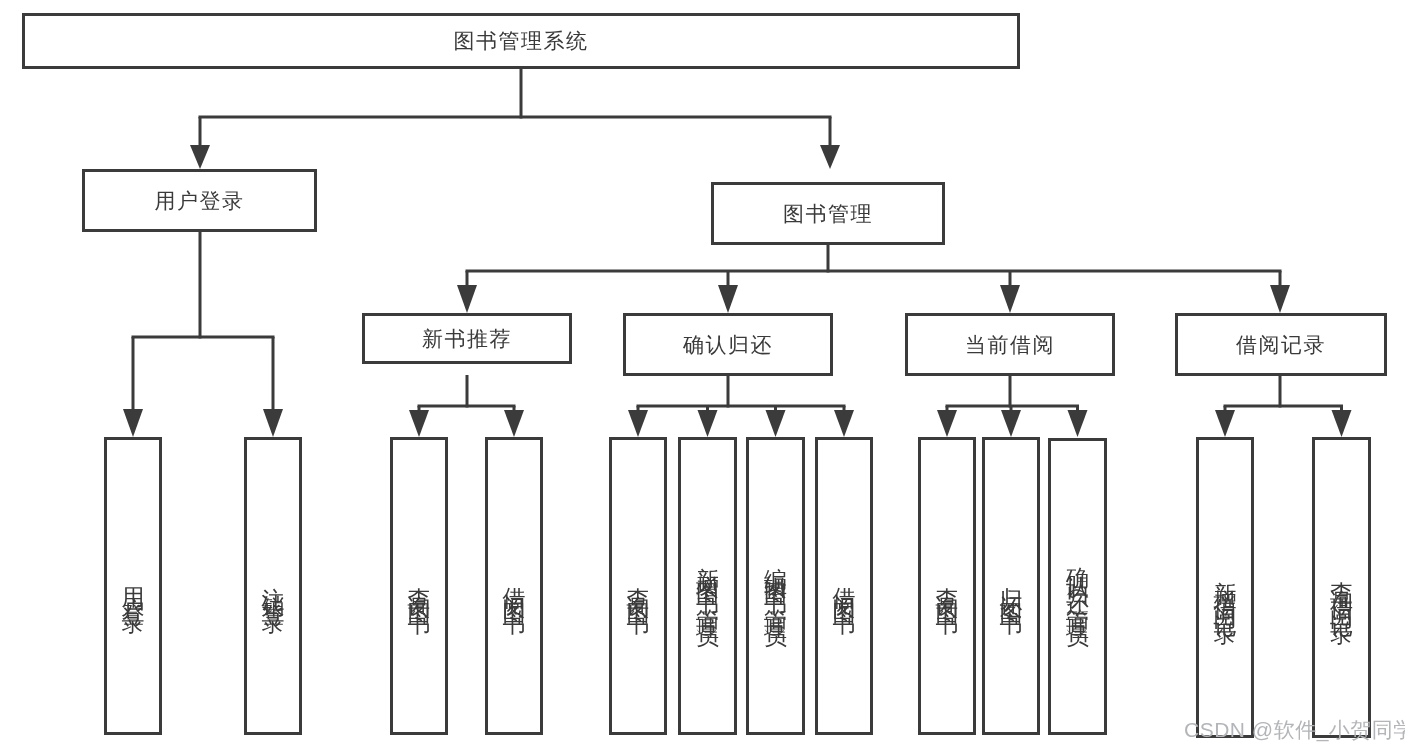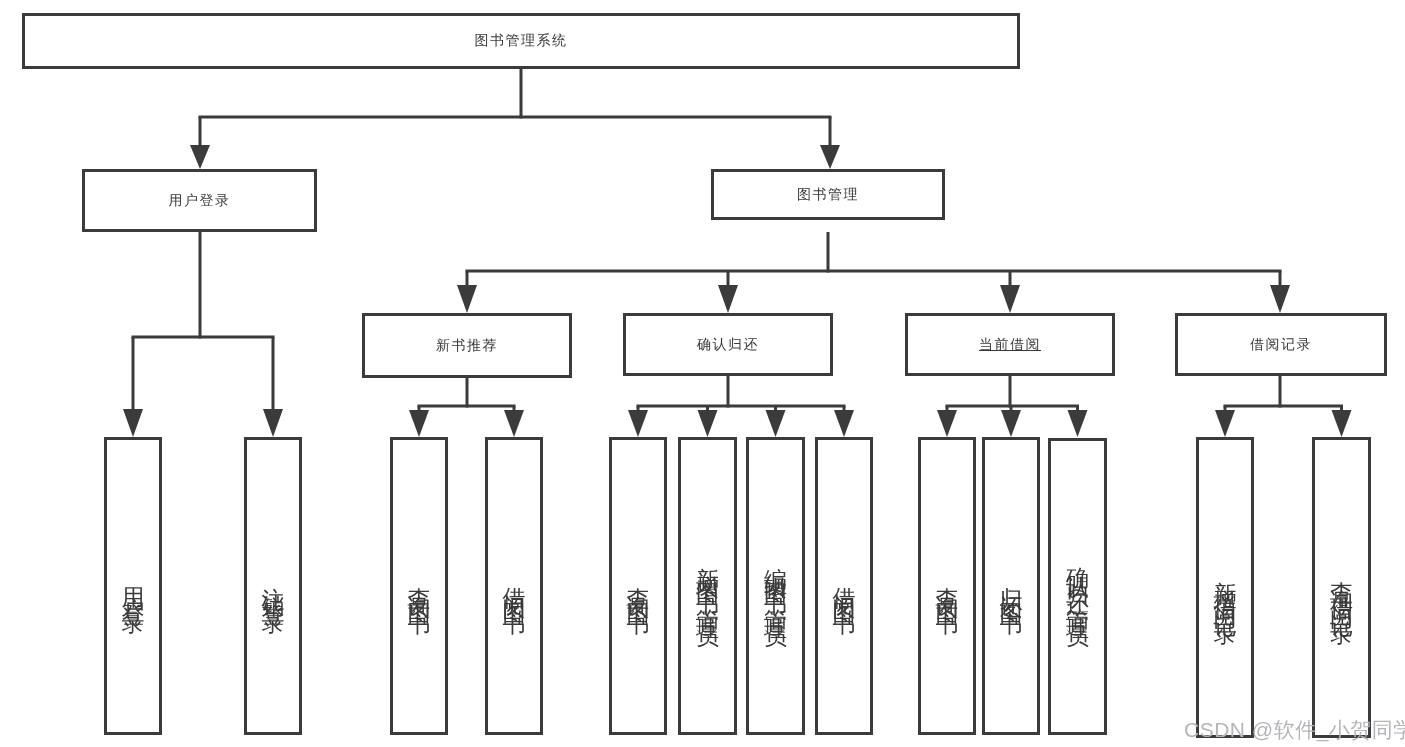--- a/index.html
+++ b/index.html
@@ -15,21 +15,21 @@
   .node {
     position: absolute;
     box-sizing: border-box;
     background: #ffffff;
     border: 3px solid #3b3b3b;
     display: flex;
     align-items: center;
     justify-content: center;
     color: #3a3a3a;
   }
-  .h-node { font-size: 14px; letter-spacing: 1.5px; white-space: nowrap; }
+  .h-node { font-size: 21px; letter-spacing: 1.5px; white-space: nowrap; }
   .v-node span {
     writing-mode: vertical-rl;
     text-orientation: mixed;
     font-size: 23px;
     letter-spacing: 0.36em;
     line-height: 1;
     white-space: nowrap;
   }
   .watermark {
     position: absolute;
@@ -108,25 +108,25 @@
       <polygon points="1001,410 1021,410 1011,437"></polygon>
       <polygon points="1067.5,410 1087.5,410 1077.5,437"></polygon>
       <polygon points="1215,410 1235,410 1225,437"></polygon>
       <polygon points="1331.5,410 1351.5,410 1341.5,437"></polygon>
     </g>
   </svg>
 
   <div class="node h-node" style="left:22px; top:13px; width:998px; height:56px;">图书管理系统</div>
 
   <div class="node h-node" style="left:82px; top:169px; width:235px; height:63px;">用户登录</div>
-  <div class="node h-node" style="left:711px; top:169px; width:234px; height:51px;">图书管理</div>
+  <div class="node h-node" style="left:711px; top:182px; width:234px; height:63px;">图书管理</div>
 
-  <div class="node h-node" style="left:362px; top:313px; width:210px; height:65px;">新书推荐</div>
+  <div class="node h-node" style="left:362px; top:313px; width:210px; height:51px;">新书推荐</div>
   <div class="node h-node" style="left:623px; top:313px; width:210px; height:63px;">确认归还</div>
-  <div class="node h-node" style="left:905px; top:313px; width:210px; height:63px;text-decoration:underline;">当前借阅</div>
+  <div class="node h-node" style="left:905px; top:313px; width:210px; height:63px;">当前借阅</div>
   <div class="node h-node" style="left:1175px; top:313px; width:212px; height:63px;">借阅记录</div>
 
   <div class="node v-node" style="left:104px; top:437px; width:58px; height:298px;">
     <span>用户登录</span>
   </div>
   <div class="node v-node" style="left:244px; top:437px; width:58px; height:298px;">
     <span>注销登录</span>
   </div>
 
   <div class="node v-node" style="left:390px; top:437px; width:58px; height:298px;">

